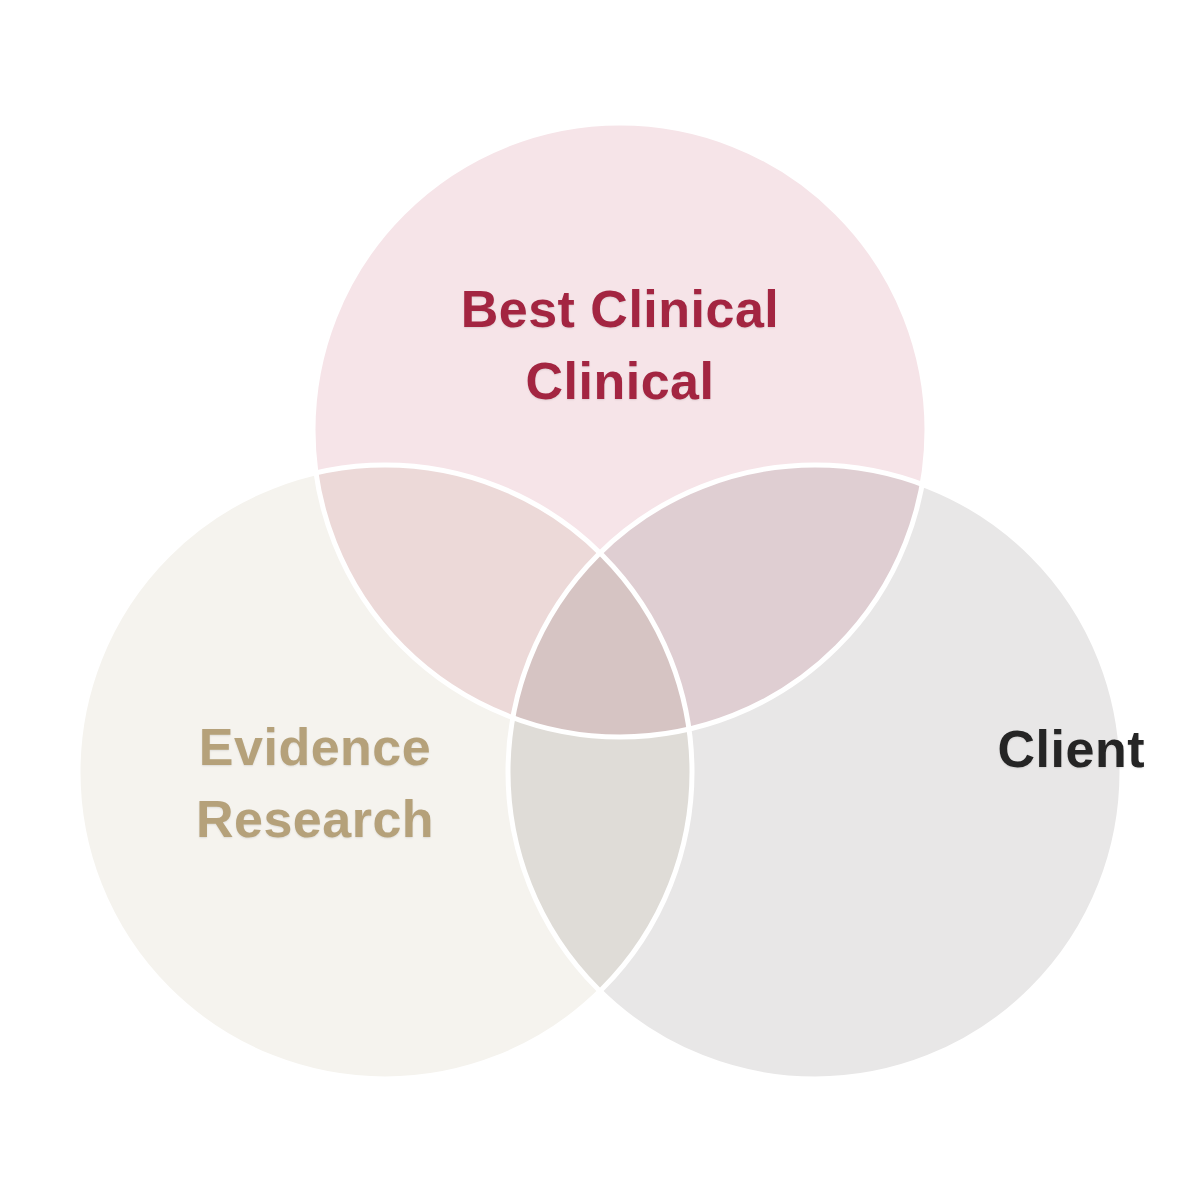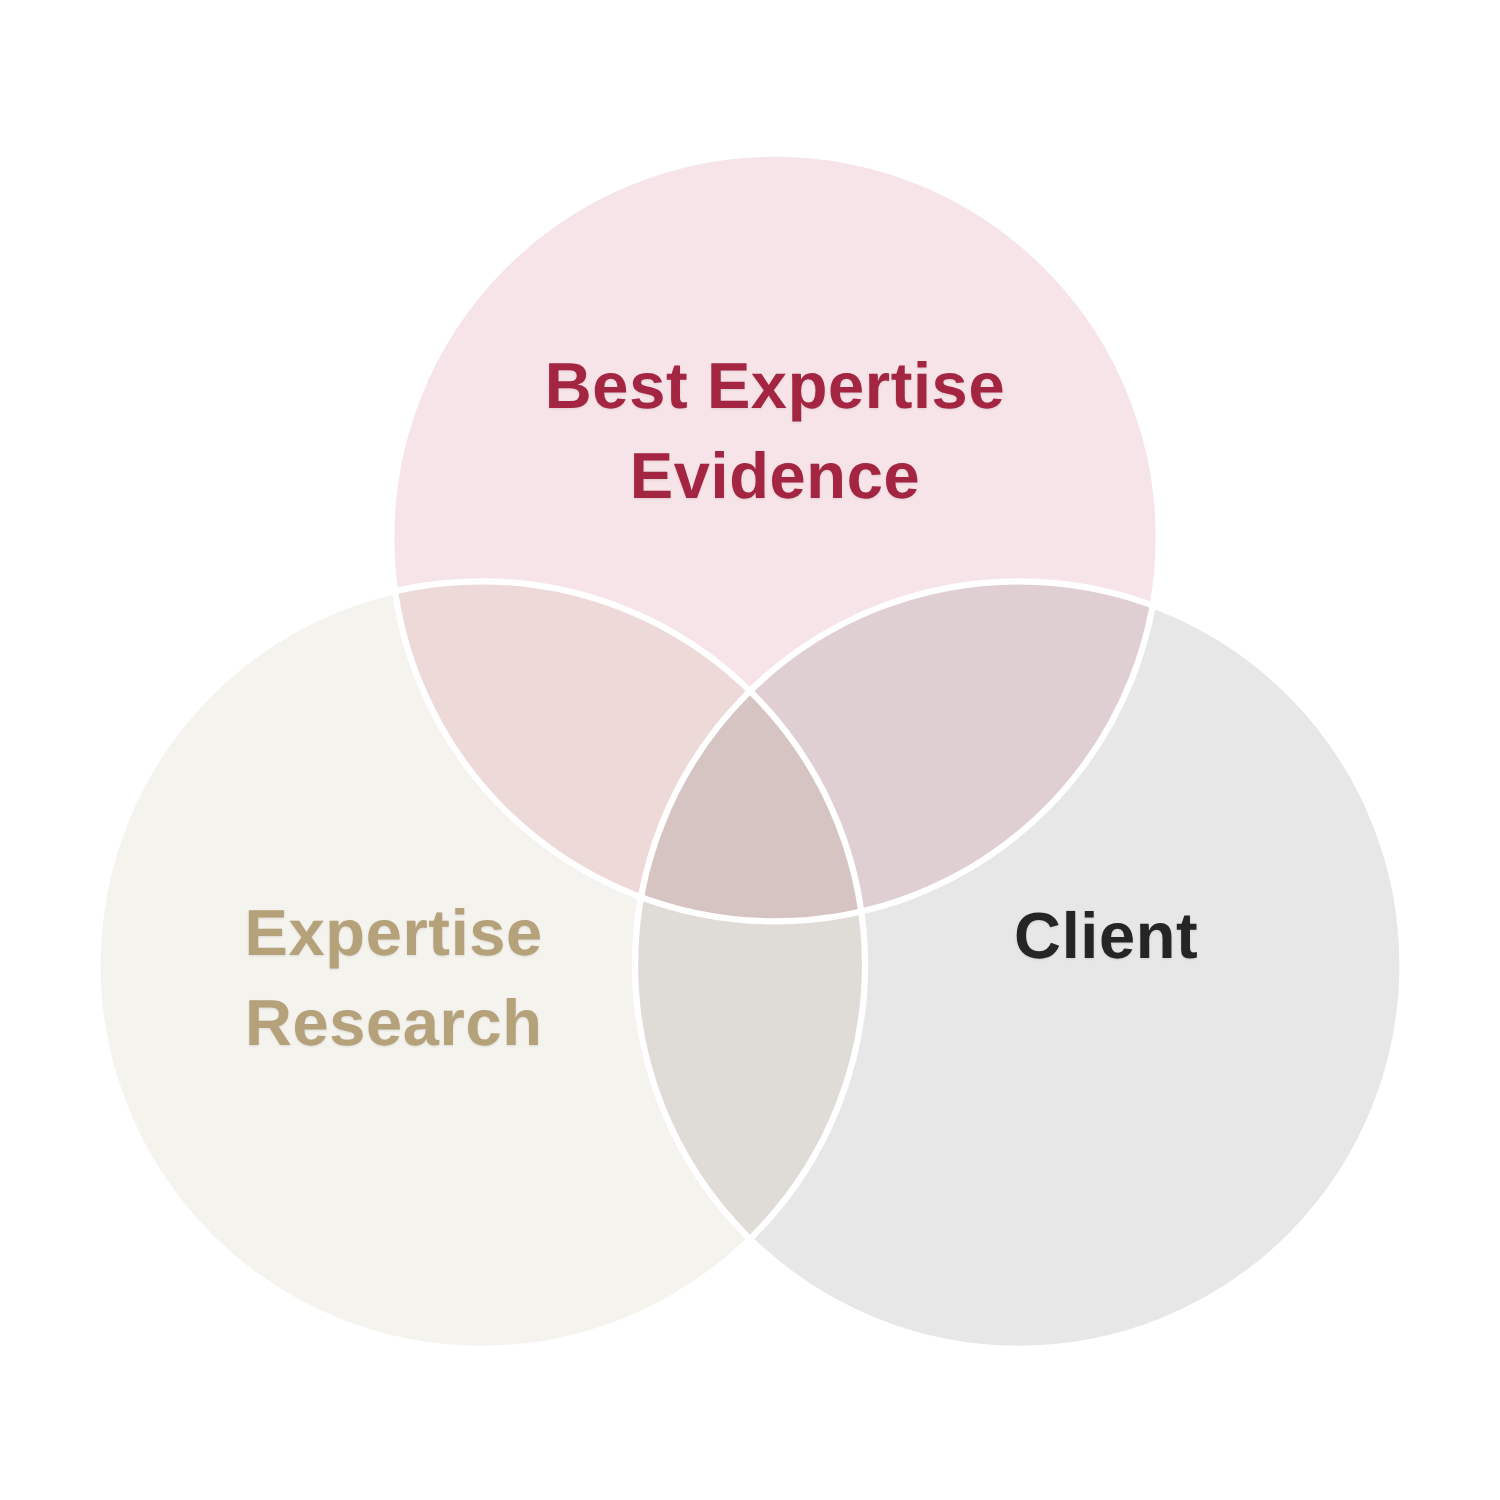--- a/index.html
+++ b/index.html
@@ -59,26 +59,26 @@
     </g>
 
     <g fill="none" stroke="#ffffff">
       <circle cx="620" cy="430" r="307" stroke-width="5"></circle>
       <circle cx="385" cy="772" r="307" stroke-width="5"></circle>
       <circle cx="815" cy="772" r="307" stroke-width="5"></circle>
     </g>
   </svg>
 
   <div class="circle-label label-top" aria-label="Best Research Evidence" style="color: rgb(163, 37, 65);">
-    <div>Best Expertise</div>
-    <div>Evidence</div>
+    <div>Best Clinical</div>
+    <div>Clinical</div>
   </div>
 
   <div class="circle-label label-left" aria-label="Clinical Expertise" style="color: rgb(181, 161, 122);">
-    <div>Expertise</div>
+    <div>Evidence</div>
     <div>Research</div>
   </div>
 
-  <div class="circle-label label-right" aria-label="Client Preferences" style="color: rgb(37, 37, 37);">
+  <div class="circle-label label-right" aria-label="Client Preferences" style="color: rgb(37, 37, 37); text-align: right;">
     <div>Client</div>
   </div>
 
 </div>
 
 </body></html>

